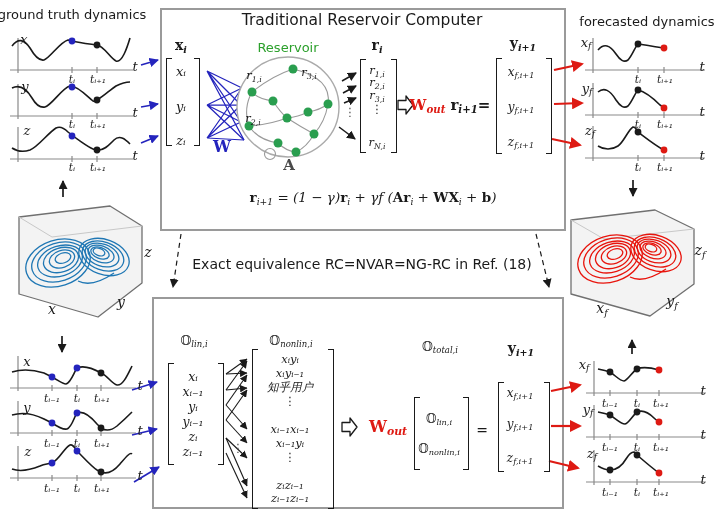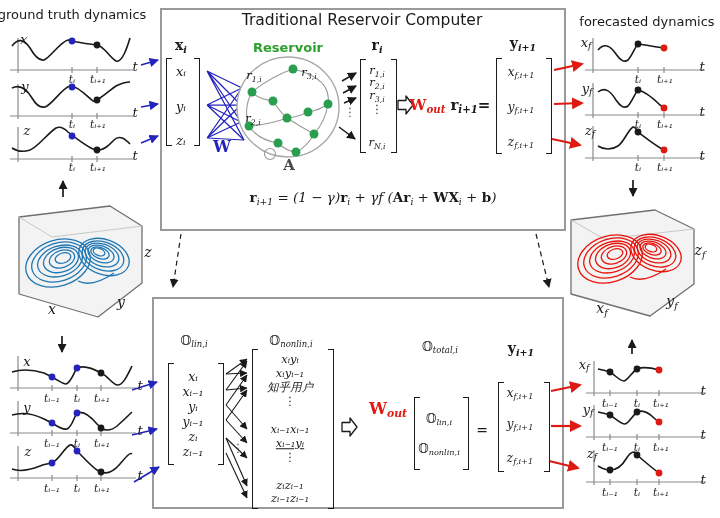--- a/index.html
+++ b/index.html
@@ -280,20 +280,21 @@
   <div class="brl" style="left:252px;top:349px;height:158px;"></div>
   <div class="brr" style="left:328px;top:349px;height:158px;"></div>
   <div class="brl" style="left:414px;top:397px;height:71px;"></div>
   <div class="brr" style="left:463px;top:397px;height:71px;"></div>
   <div class="brl" style="left:498px;top:382px;height:88px;"></div>
   <div class="brr" style="left:544px;top:382px;height:88px;"></div>
 
   <span class="p t13" style="left:72px;top:14px;">ground truth dynamics</span>
   <span class="p t13" style="left:647px;top:21px;">forecasted dynamics</span>
   <span class="p t155" style="left:362px;top:21px;">Traditional Reservoir Computer</span>
+  <span class="p t14" style="left:362px;top:264px;">Exact equivalence RC=NVAR=NG-RC in Ref. (18)</span>
 
   <span class="p math t13" style="left:24px;top:39px;">x</span>
   <span class="p math t13" style="left:25px;top:86px;">y</span>
   <span class="p math t13" style="left:27px;top:130px;">z</span>
   <span class="p math t13" style="left:135px;top:66px;">t</span>
   <span class="p math t13" style="left:135px;top:112px;">t</span>
   <span class="p math t13" style="left:135px;top:155px;">t</span>
   <span class="p math t10" style="left:72px;top:79px;">tᵢ</span>
   <span class="p math t10" style="left:98px;top:79px;">tᵢ₊₁</span>
   <span class="p math t10" style="left:72px;top:124px;">tᵢ</span>
@@ -351,21 +352,21 @@
   <span class="p math t14" style="left:148px;top:252px;">z</span>
   <span class="p math t14" style="left:602px;top:308px;"><span>x</span><sub>f</sub></span>
   <span class="p math t14" style="left:672px;top:301px;"><span>y</span><sub>f</sub></span>
   <span class="p math t14" style="left:700px;top:250px;"><span>z</span><sub>f</sub></span>
 
   <span class="p bser t14 up" style="left:181px;top:45px;"><b>x</b><sub>i</sub></span>
   <span class="p math t13" style="left:181px;top:71px;">xᵢ</span>
   <span class="p math t13" style="left:181px;top:106px;">yᵢ</span>
   <span class="p math t13" style="left:181px;top:140px;">zᵢ</span>
   <span class="p bser t16 blue" style="left:222px;top:147px;">W</span>
-  <span class="p t13 green" style="left:288px;top:47px;font-weight:bold;">Reservoir</span>
+  <span class="p t13 green" style="left:288px;top:47px;">Reservoir</span>
   <span class="p math t11" style="left:254px;top:76px;"><span>r</span><sub>1,i</sub></span>
   <span class="p math t11" style="left:253px;top:119px;"><span>r</span><sub>2,i</sub></span>
   <span class="p math t11" style="left:309px;top:73px;"><span>r</span><sub>3,i</sub></span>
   <span class="p bser t15 dgray" style="left:289px;top:165px;">A</span>
   <span class="p t11 dgray" style="left:350px;top:113px;">⋮</span>
   <span class="p bser t14 up" style="left:377px;top:45px;"><b>r</b><sub>i</sub></span>
   <span class="p math t11" style="left:377px;top:71px;"><span>r</span><sub>1,i</sub></span>
   <span class="p math t11" style="left:377px;top:83px;"><span>r</span><sub>2,i</sub></span>
   <span class="p math t11" style="left:377px;top:96px;"><span>r</span><sub>3,i</sub></span>
   <span class="p math t11" style="left:377px;top:110px;"><span>⋮</span><sub></sub></span>
@@ -384,25 +385,25 @@
   <span class="p math t125" style="left:193px;top:422px;">yᵢ₋₁</span>
   <span class="p math t125" style="left:193px;top:437px;">zᵢ</span>
   <span class="p math t125" style="left:193px;top:452px;">zᵢ₋₁</span>
   <span class="p t11 dgray" style="left:238px;top:449px;">⋮</span>
   <span class="p math t125 oh" style="left:291px;top:341px;"><span>𝕆</span><sub>nonlin,i</sub></span>
   <span class="p math t11" style="left:290px;top:360px;">xᵢyᵢ</span>
   <span class="p math t11" style="left:290px;top:374px;">xᵢyᵢ₋₁</span>
   <span class="p math t11" style="left:290px;top:388px;">知乎用户</span>
   <span class="p math t11" style="left:290px;top:402px;">⋮</span>
   <span class="p math t11" style="left:290px;top:430px;">xᵢ₋₁xᵢ₋₁</span>
-  <span class="p math t11" style="left:290px;top:444px;text-decoration:underline;">xᵢ₋₁yᵢ</span>
+  <span class="p math t11" style="left:290px;top:444px;">xᵢ₋₁yᵢ</span>
   <span class="p math t11" style="left:290px;top:458px;">⋮</span>
   <span class="p math t11" style="left:290px;top:486px;">zᵢzᵢ₋₁</span>
   <span class="p math t11" style="left:290px;top:499px;">zᵢ₋₁zᵢ₋₁</span>
-  <span class="p bser t16 up red" style="left:388px;top:409px;"><b>W</b><sub>out</sub></span>
+  <span class="p bser t16 up red" style="left:388px;top:427px;"><b>W</b><sub>out</sub></span>
   <span class="p math t125 oh" style="left:440px;top:347px;"><span>𝕆</span><sub>total,i</sub></span>
   <span class="p math t12 oh" style="left:439px;top:419px;"><span>𝕆</span><sub>lin,i</sub></span>
   <span class="p math t12 oh" style="left:439px;top:449px;"><span>𝕆</span><sub>nonlin,i</sub></span>
   <span class="p t14" style="left:482px;top:430px;">=</span>
   <span class="p bser t14 up" style="left:521px;top:348px;"><b>y</b><sub>i+1</sub></span>
   <span class="p math t12" style="left:520px;top:393px;"><span>x</span><sub>f,i+1</sub></span>
   <span class="p math t12" style="left:520px;top:424px;"><span>y</span><sub>f,i+1</sub></span>
   <span class="p math t12" style="left:520px;top:458px;"><span>z</span><sub>f,i+1</sub></span>
 
 </div>

